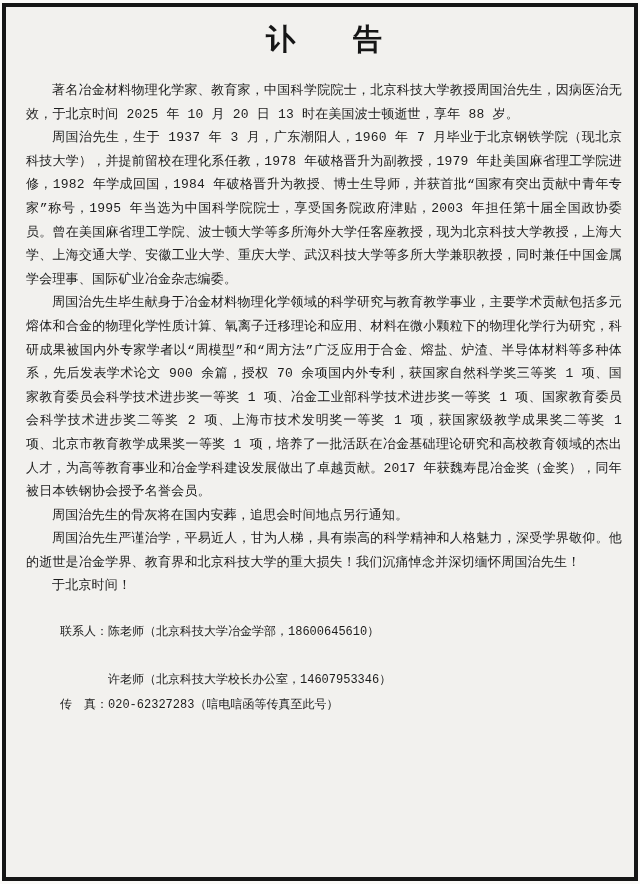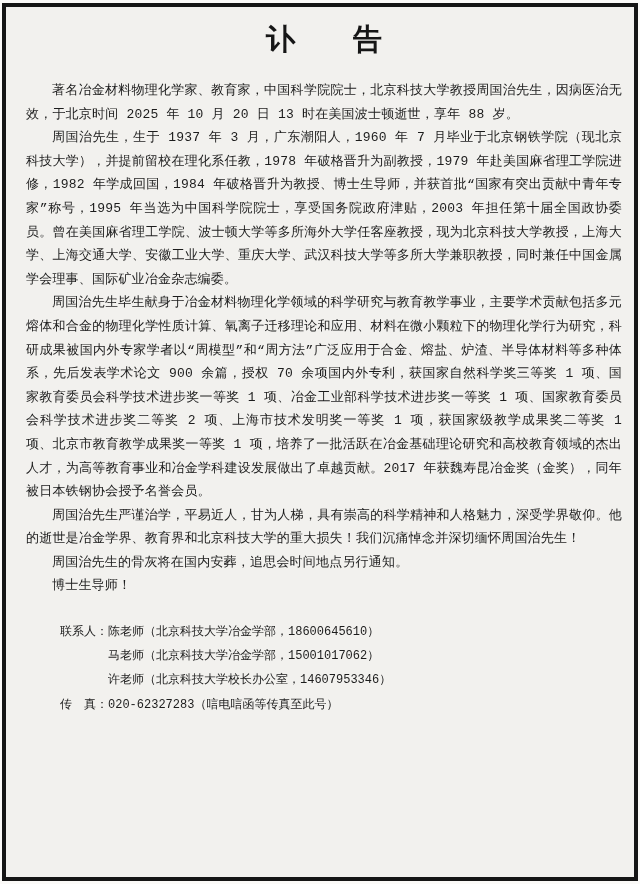--- a/index.html
+++ b/index.html
@@ -57,31 +57,31 @@
 
 <div class="page">
   <div class="frame">
 
     <h1 class="doc-title">讣　　告</h1>
 
     <div class="doc-body">
       <p>著名冶金材料物理化学家、教育家，中国科学院院士，北京科技大学教授周国治先生，因病医治无效，于北京时间 2025 年 10 月 20 日 13 时在美国波士顿逝世，享年 88 岁。</p>
       <p>周国治先生，生于 1937 年 3 月，广东潮阳人，1960 年 7 月毕业于北京钢铁学院（现北京科技大学），并提前留校在理化系任教，1978 年破格晋升为副教授，1979 年赴美国麻省理工学院进修，1982 年学成回国，1984 年破格晋升为教授、博士生导师，并获首批“国家有突出贡献中青年专家”称号，1995 年当选为中国科学院院士，享受国务院政府津贴，2003 年担任第十届全国政协委员。曾在美国麻省理工学院、波士顿大学等多所海外大学任客座教授，现为北京科技大学教授，上海大学、上海交通大学、安徽工业大学、重庆大学、武汉科技大学等多所大学兼职教授，同时兼任中国金属学会理事、国际矿业冶金杂志编委。</p>
       <p>周国治先生毕生献身于冶金材料物理化学领域的科学研究与教育教学事业，主要学术贡献包括多元熔体和合金的物理化学性质计算、氧离子迁移理论和应用、材料在微小颗粒下的物理化学行为研究，科研成果被国内外专家学者以“周模型”和“周方法”广泛应用于合金、熔盐、炉渣、半导体材料等多种体系，先后发表学术论文 900 余篇，授权 70 余项国内外专利，获国家自然科学奖三等奖 1 项、国家教育委员会科学技术进步奖一等奖 1 项、冶金工业部科学技术进步奖一等奖 1 项、国家教育委员会科学技术进步奖二等奖 2 项、上海市技术发明奖一等奖 1 项，获国家级教学成果奖二等奖 1 项、北京市教育教学成果奖一等奖 1 项，培养了一批活跃在冶金基础理论研究和高校教育领域的杰出人才，为高等教育事业和冶金学科建设发展做出了卓越贡献。2017 年获魏寿昆冶金奖（金奖），同年被日本铁钢协会授予名誉会员。</p>
+      <p>周国治先生的骨灰将在国内安葬，追思会时间地点另行通知。</p>
       <p>周国治先生严谨治学，平易近人，甘为人梯，具有崇高的科学精神和人格魅力，深受学界敬仰。他的逝世是冶金学界、教育界和北京科技大学的重大损失！我们沉痛悼念并深切缅怀周国治先生！</p>
-      <p>周国治先生的骨灰将在国内安葬，追思会时间地点另行通知。</p>
-      <p>博士生导师！</p>
+      <p>于北京时间！</p>
     </div>
 
     <div class="contacts">
       <div class="contact-row">
         <span class="contact-label">联系人：</span><span>陈老师（北京科技大学冶金学部，18600645610）</span>
       </div>
       <div class="contact-row">
-        <span class="contact-label">　　　　</span><span>马老师（北京科技大学冶金学部，15001017062）</span>
+        <span class="contact-label">　　　　</span>
       </div>
       <div class="contact-row">
         <span class="contact-label">　　　　</span><span>许老师（北京科技大学校长办公室，14607953346）</span>
       </div>
       <div class="contact-row">
         <span class="contact-label">传　真：</span><span>020-62327283（唁电唁函等传真至此号）</span>
       </div>
     </div>
 
   </div>

